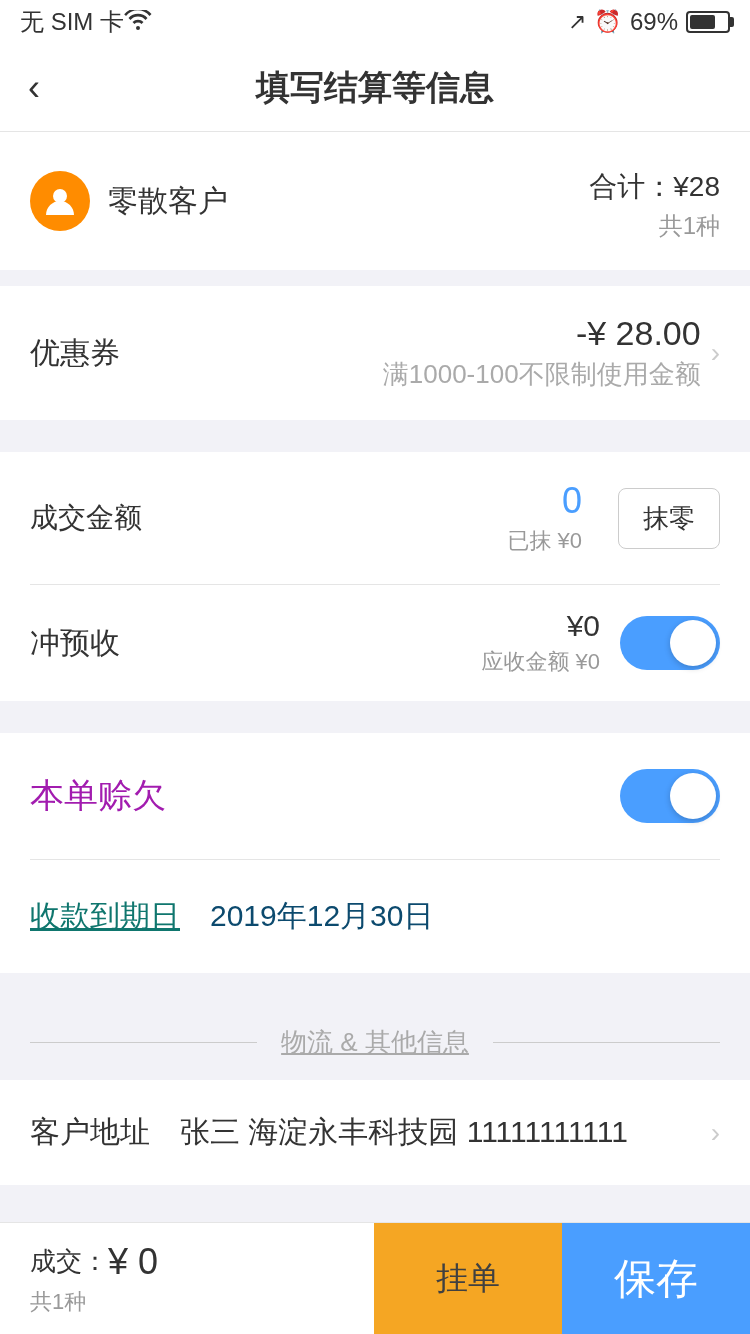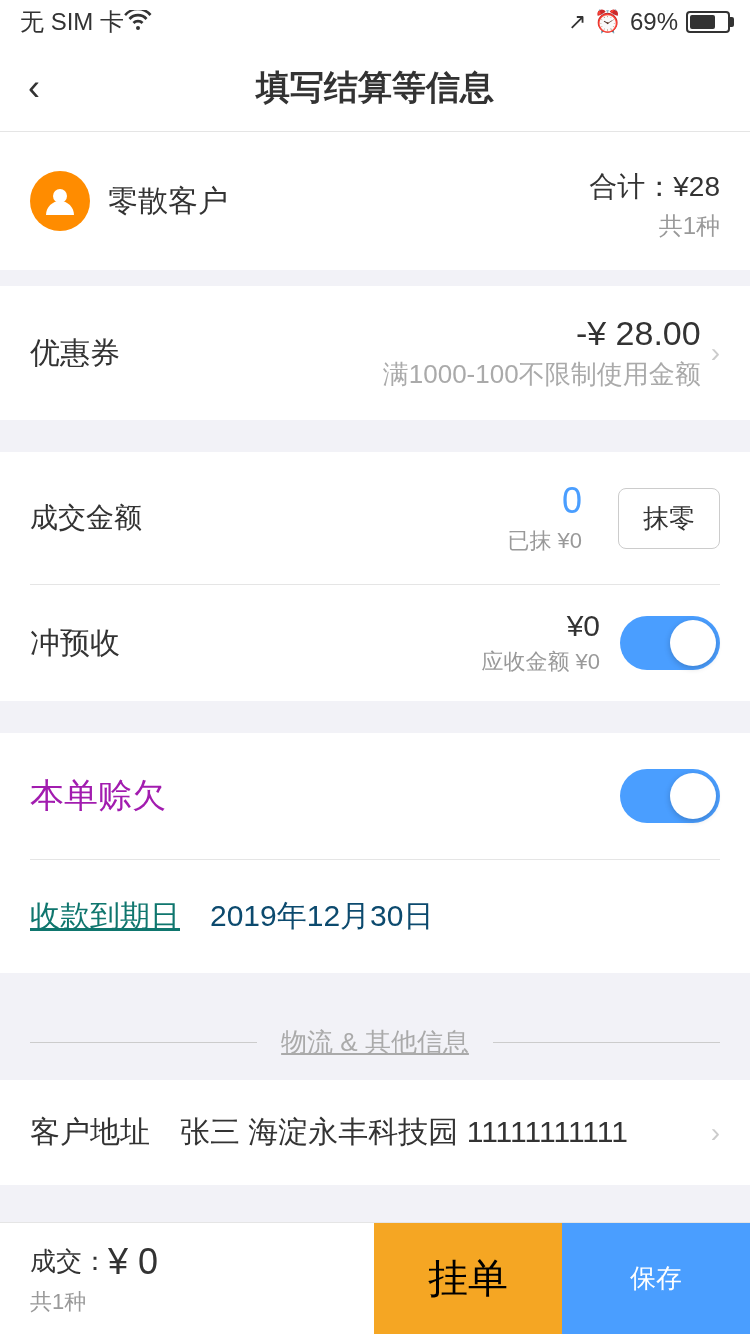--- a/index.html
+++ b/index.html
@@ -263,33 +263,33 @@
       flex: 1;
       padding: 0 30px;
     }
     .btn-hold {
       width: 188px;
       height: 112px;
       background: #f5a623;
       display: flex;
       align-items: center;
       justify-content: center;
-      font-size: 40px;
-      color: #000000;
+      font-size: 32px;
+      color: #404040;
       font-weight: 500;
       cursor: pointer;
     }
     .btn-save {
       width: 188px;
       height: 112px;
       background: #4a9eff;
       display: flex;
       align-items: center;
       justify-content: center;
-      font-size: 26px;
+      font-size: 42px;
       color: #fff;
       font-weight: 500;
       cursor: pointer;
     }
   </style>
 </head>
 <body>
 
 <div class="status-bar">
   <div class="status-left">

